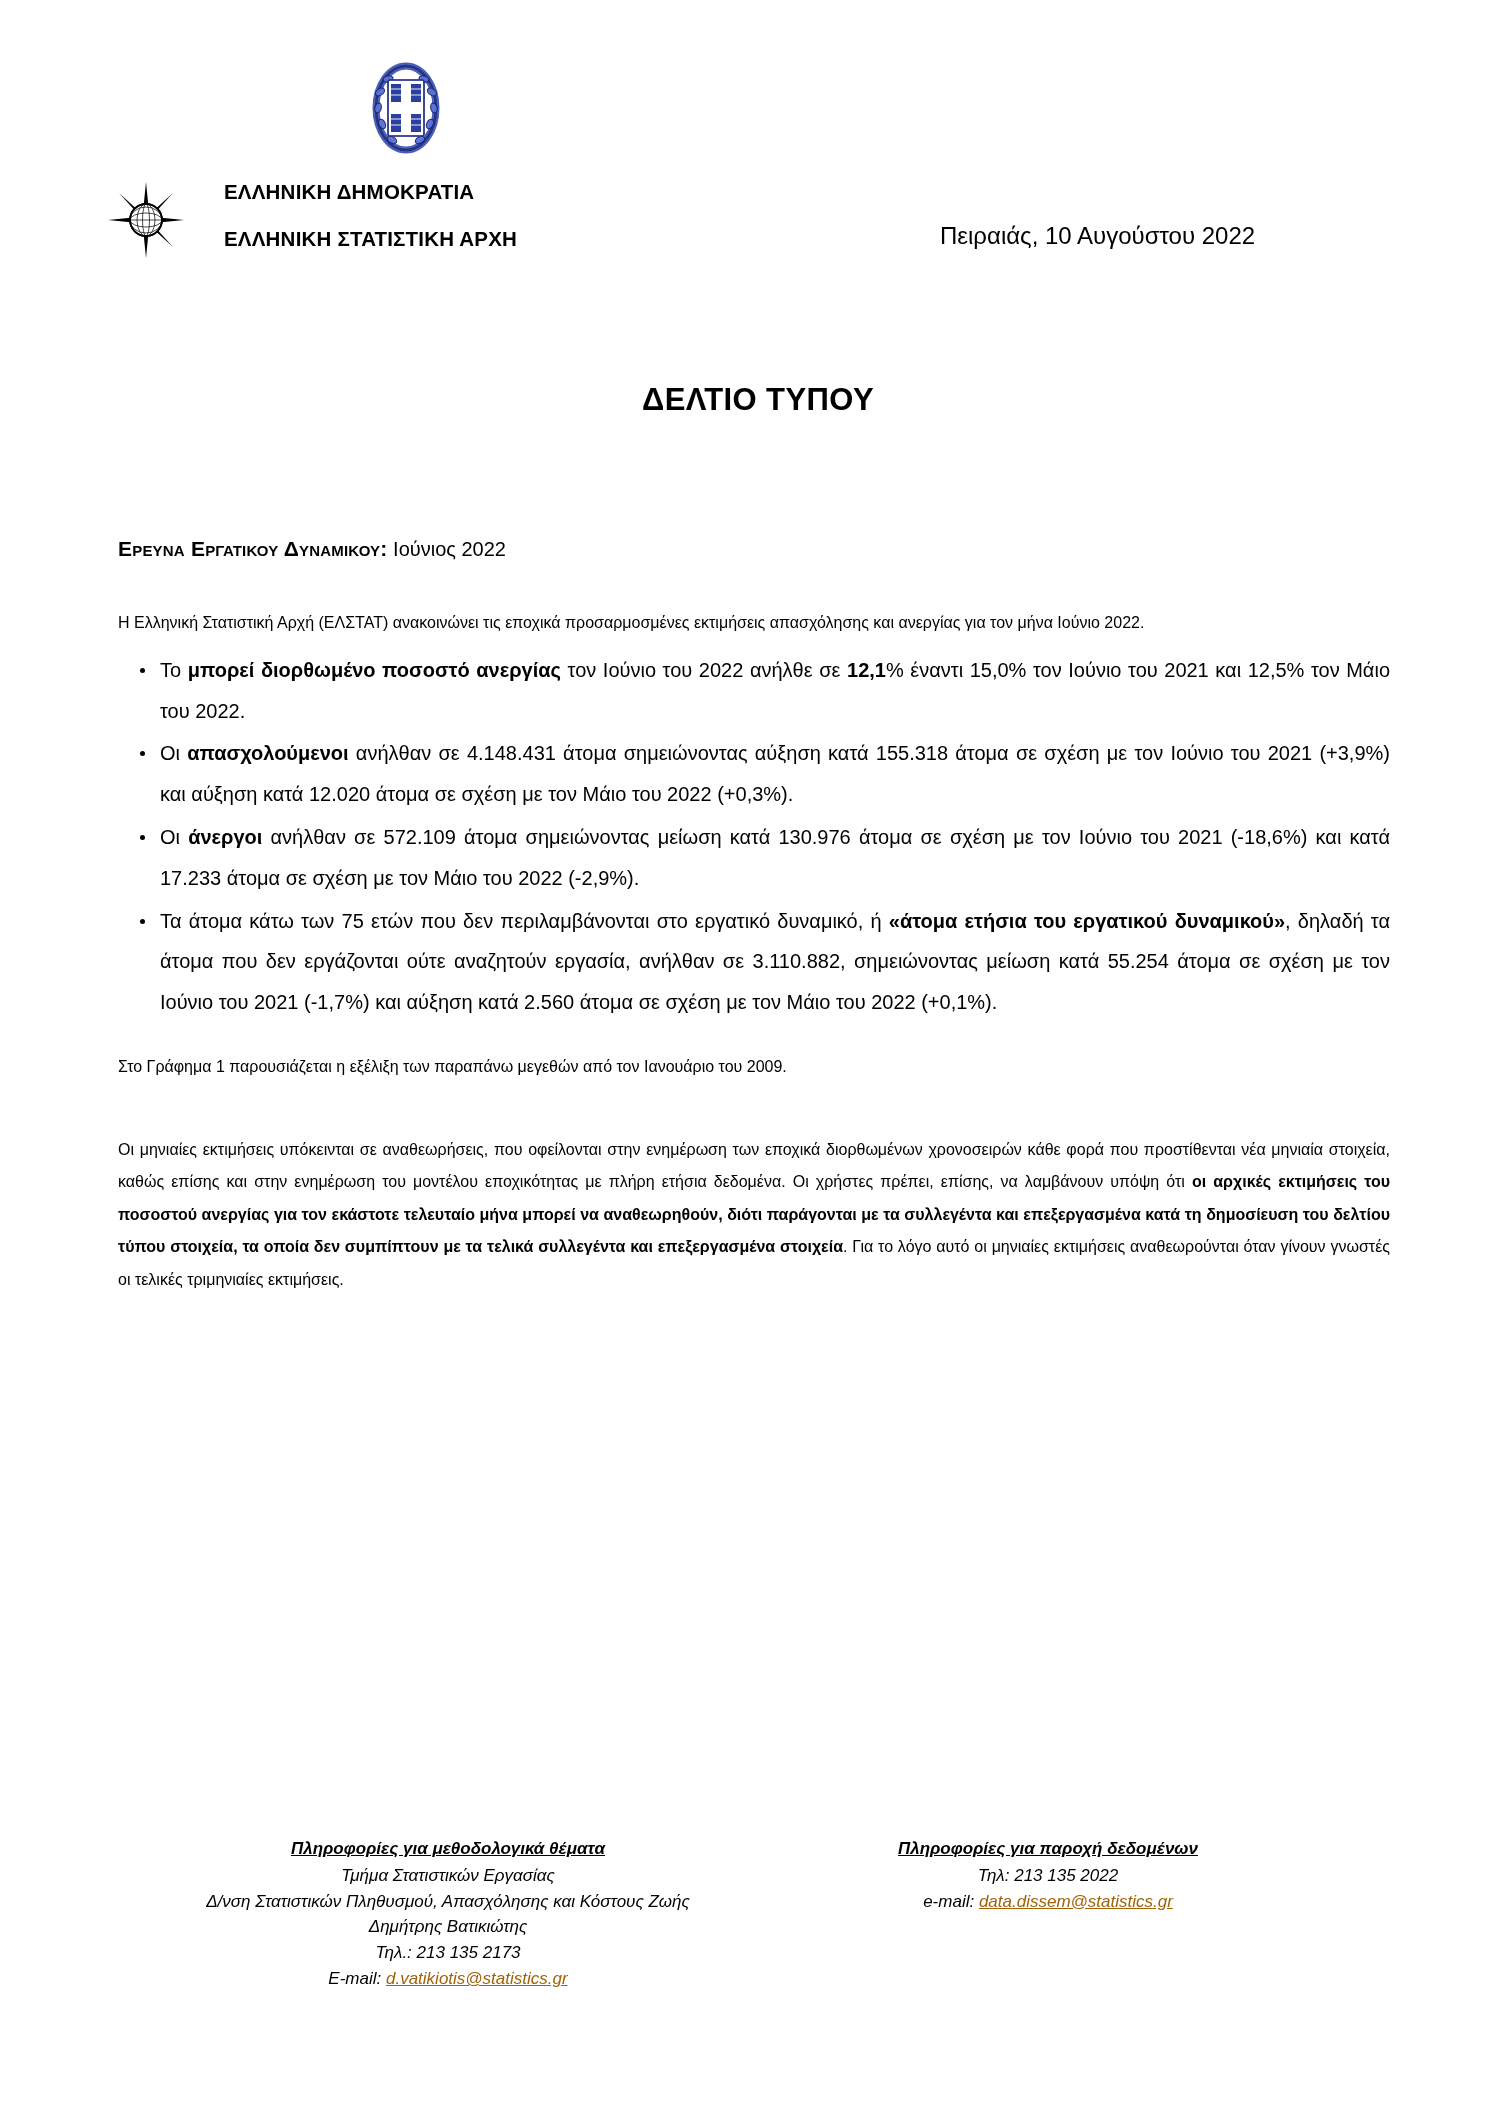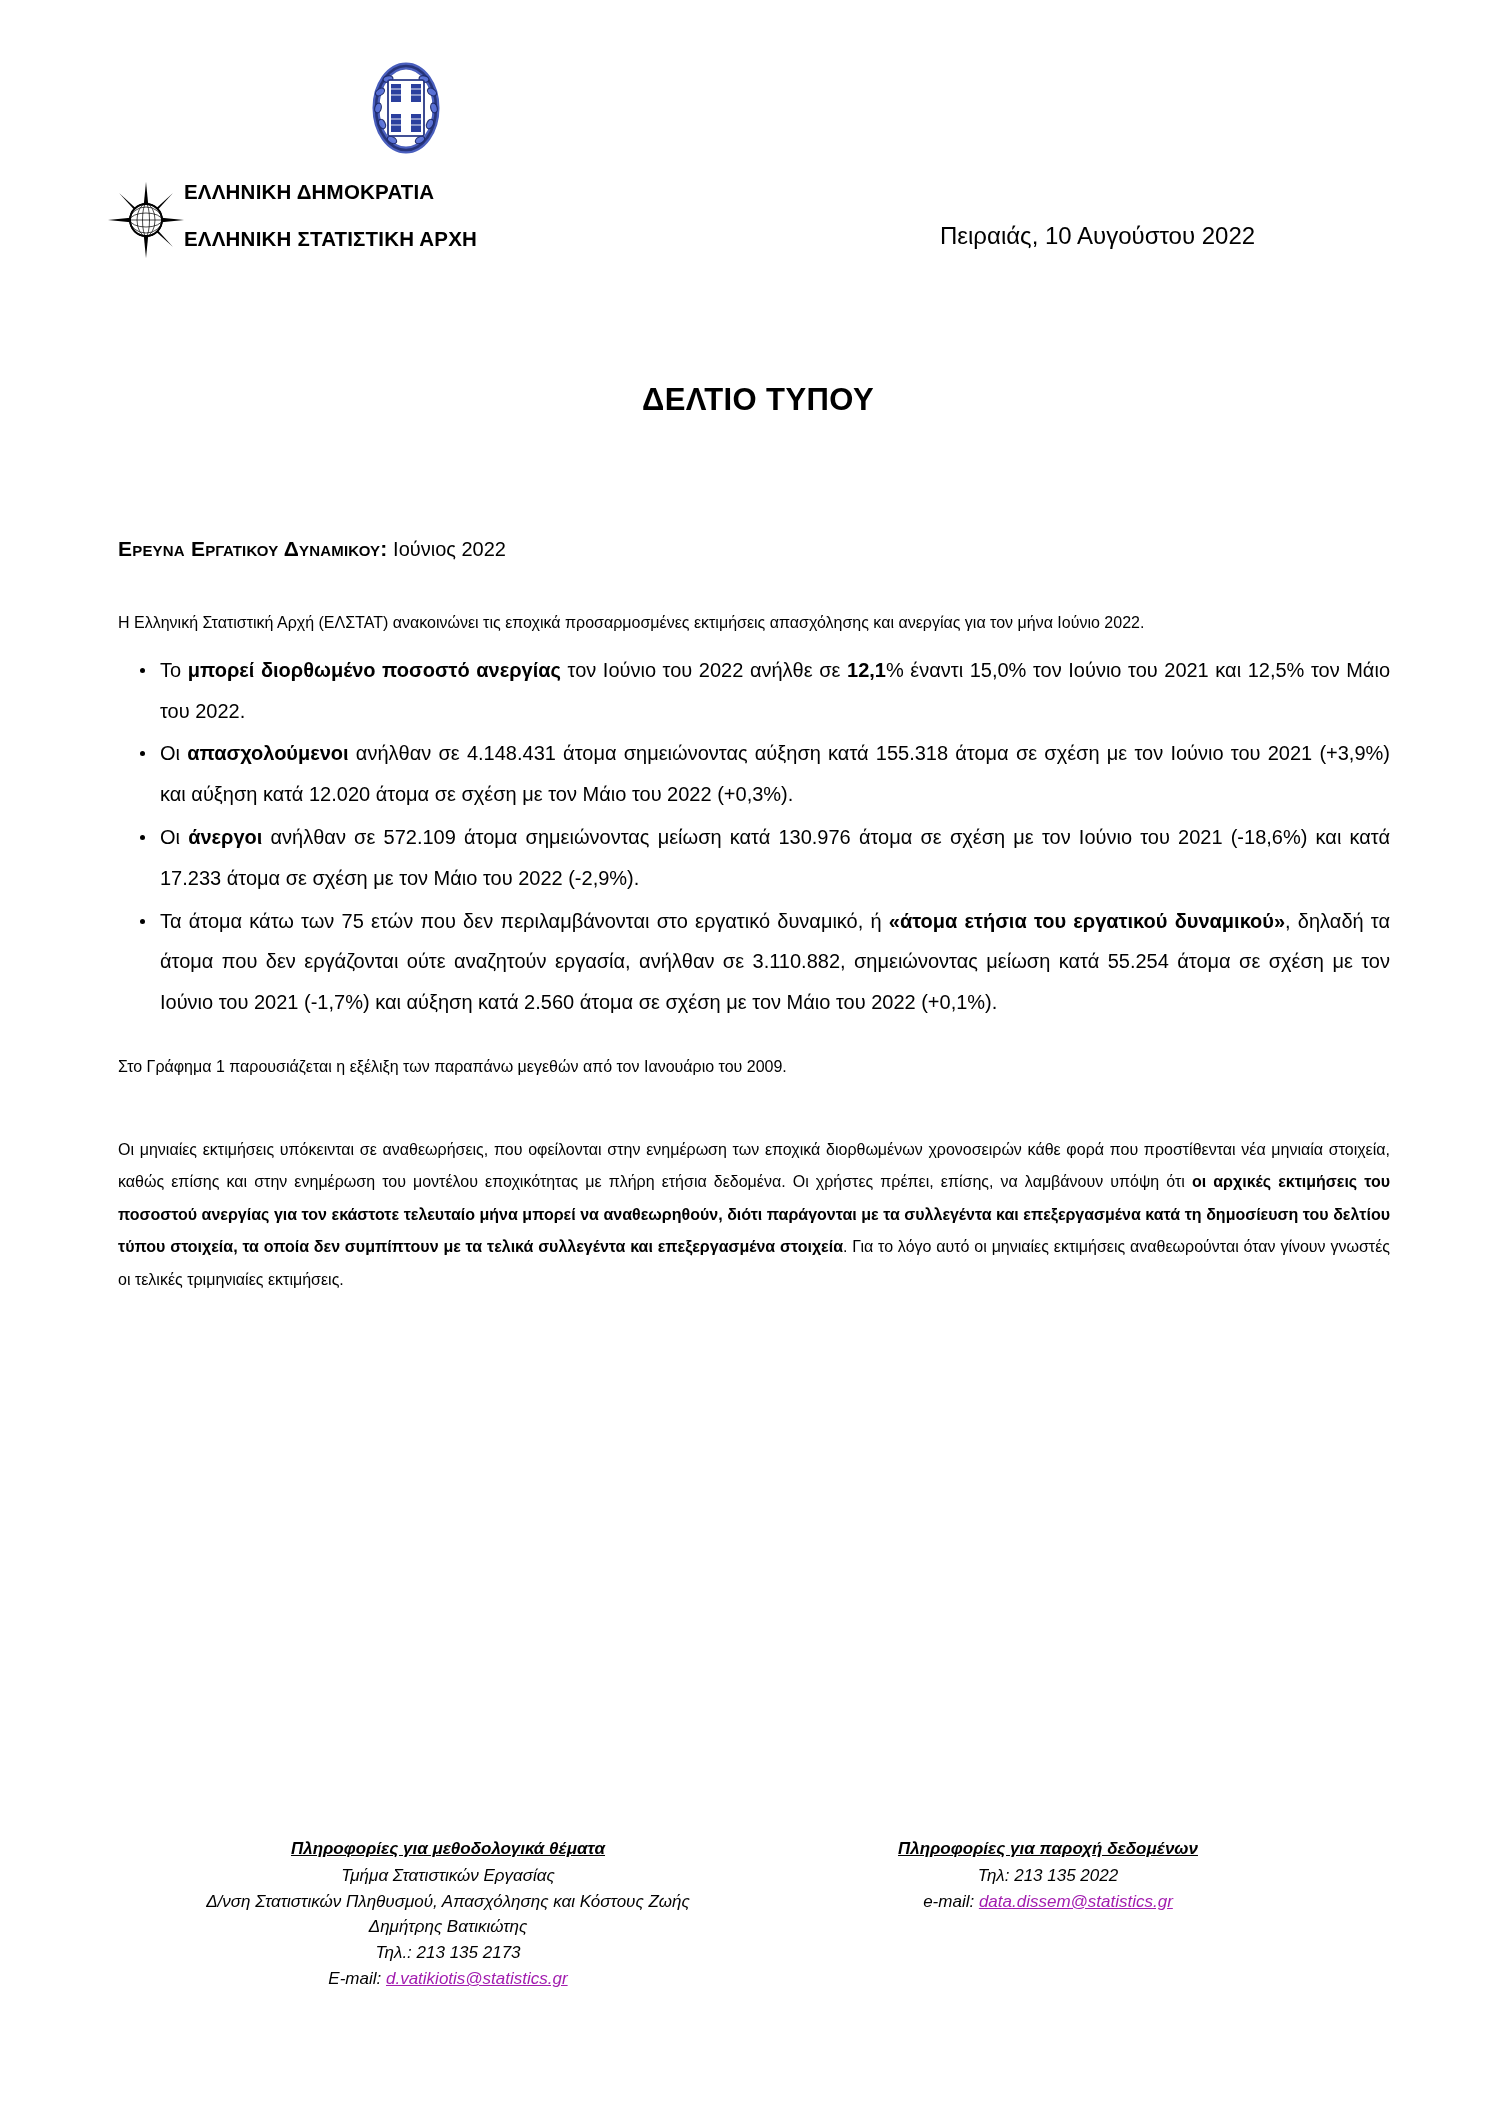--- a/index.html
+++ b/index.html
@@ -51,21 +51,21 @@
 
   .emblem-wrap {
     position: absolute;
     left: 0px;
     top: 2px;
     width: 76px;
     height: 76px;
   }
 
   .org-lines {
-    margin-left: 76px;
+    margin-left: 116px;
     padding-top: 2px;
   }
 
   .org-line {
     font-weight: bold;
     font-size: 20.5px;
     letter-spacing: 0.2px;
     line-height: 1.0;
     white-space: nowrap;
   }
@@ -169,21 +169,21 @@
 
   .footer-head {
     font-weight: bold;
     font-style: italic;
     text-decoration: underline;
     display: inline-block;
     margin-bottom: 1px;
   }
   .footer-line { white-space: nowrap; }
   .mail-link {
-    color: #a21caf;
+    color: #a16207;
     text-decoration: underline;
     font-style: italic;
   }
 </style>
 </head>
 <body>
 
 <div class="page">
 
   <div class="header">

